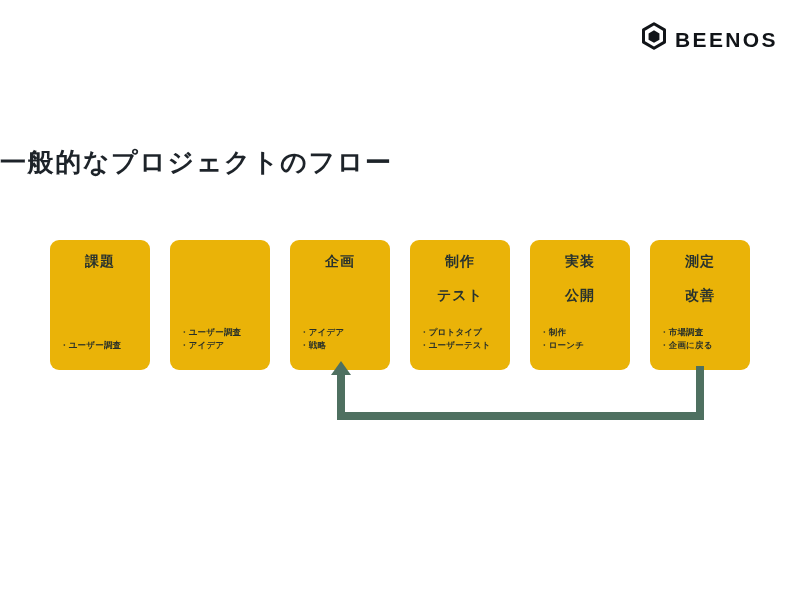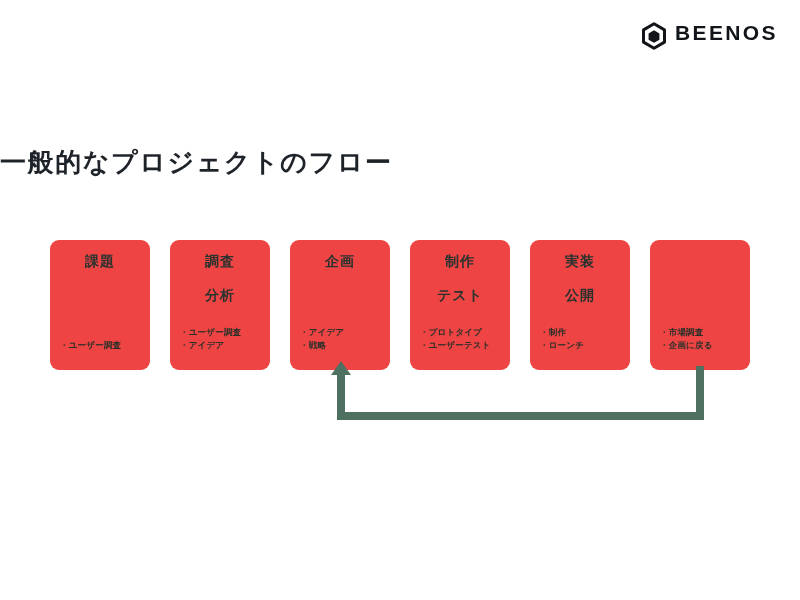--- a/index.html
+++ b/index.html
@@ -20,21 +20,21 @@
     width: 800px;
     height: 600px;
   }
 
   
   .logo {
     position: absolute;
     top: 22px;
     right: 22px;
     display: flex;
-    align-items: flex-start;
+    align-items: flex-end;
     gap: 7px;
   }
   .logo-mark {
     width: 28px;
     height: 28px;
     display: block;
   }
   .logo-word {
     font-size: 21px;
     font-weight: 700;
@@ -62,21 +62,21 @@
     top: 240px;
     left: 50px;
     width: 700px;
     height: 130px;
   }
   .card {
     position: absolute;
     top: 0;
     width: 100px;
     height: 130px;
-    background: #ef4444;
+    background: #eab308;
     border-radius: 9px;
     box-sizing: border-box;
     padding: 14px 0 0 0;
   }
   .card-headings {
     text-align: center;
   }
   .card-heading {
     font-size: 14px;
     font-weight: 700;
@@ -133,24 +133,20 @@
   <div class="cards">
       <div class="card" style="left: 0px;">
         <div class="card-headings">
           <div class="card-heading">課題</div>
         </div>
         <div class="card-bullets">
           <div class="card-bullet">・ユーザー調査</div>
         </div>
       </div>
       <div class="card" style="left: 120px;">
-        <div class="card-headings">
-          <div class="card-heading">調査</div>
-          <div class="card-heading">分析</div>
-        </div>
         <div class="card-bullets">
           <div class="card-bullet">・ユーザー調査</div>
           <div class="card-bullet">・アイデア</div>
         </div>
       </div>
       <div class="card" style="left: 240px;">
         <div class="card-headings">
           <div class="card-heading">企画</div>
         </div>
         <div class="card-bullets">
@@ -172,20 +168,24 @@
         <div class="card-headings">
           <div class="card-heading">制作</div>
           <div class="card-heading">テスト</div>
         </div>
         <div class="card-bullets">
           <div class="card-bullet">・プロトタイプ</div>
           <div class="card-bullet">・ユーザーテスト</div>
         </div>
       </div>
       <div class="card" style="left: 600px;">
+        <div class="card-headings">
+          <div class="card-heading">測定</div>
+          <div class="card-heading">改善</div>
+        </div>
         <div class="card-bullets">
           <div class="card-bullet">・市場調査</div>
           <div class="card-bullet">・企画に戻る</div>
         </div>
       </div>
     </div>
 
   <div class="feedback-arrow">
     <svg width="390" height="70" viewBox="0 0 390 70" aria-hidden="true">
       <g>

